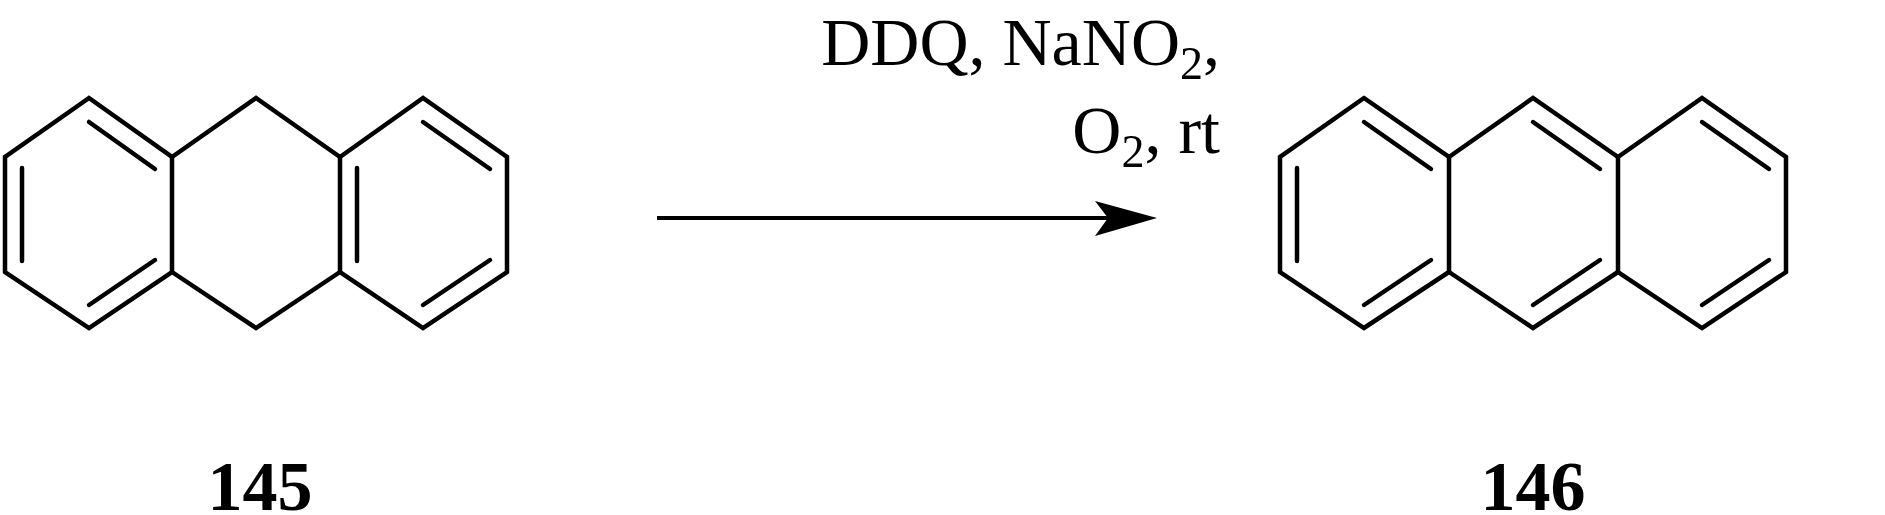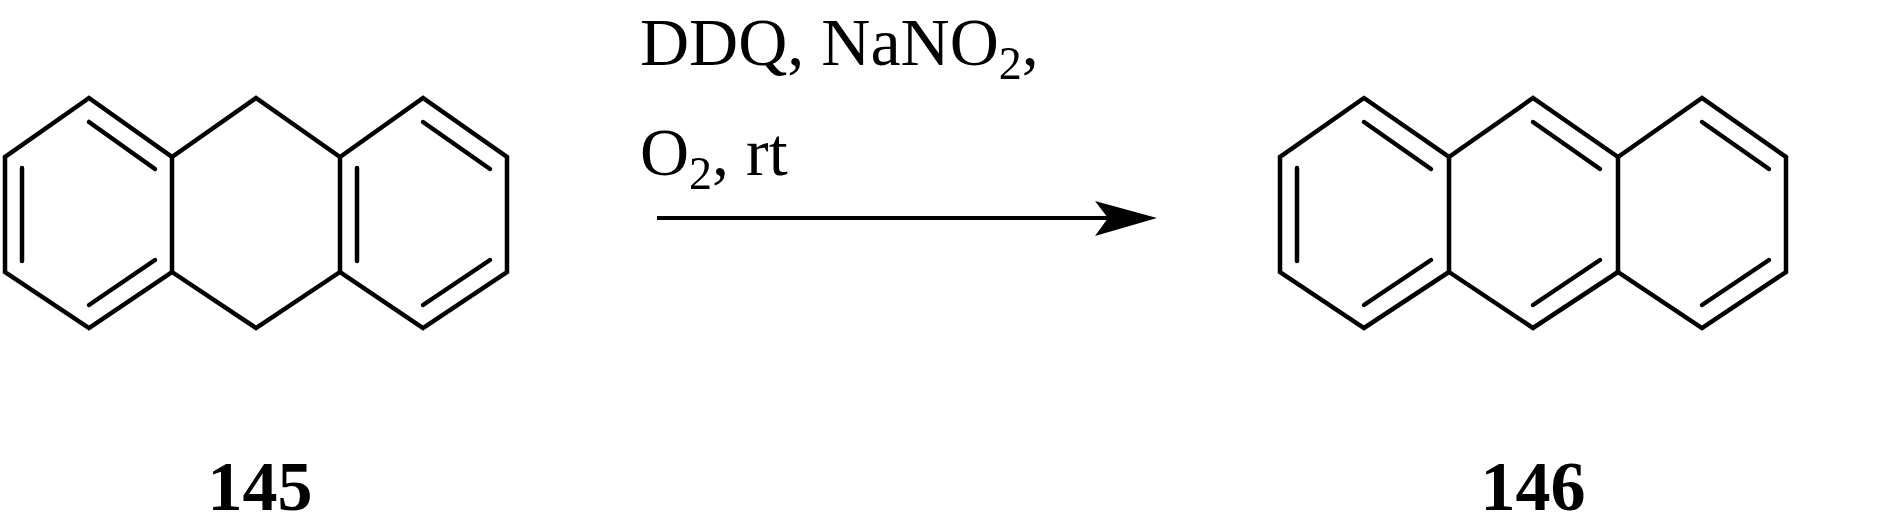--- a/index.html
+++ b/index.html
@@ -1,20 +1,20 @@
 <!DOCTYPE html>
 <html><head>
 <meta charset="utf-8">
 <style>
   html, body { margin: 0; padding: 0; background: #ffffff; }
   body { width: 1885px; height: 515px; position: relative; overflow: hidden; }
   svg { position: absolute; left: 0; top: 0; }
   .bond { stroke: #000; stroke-width: 4.5; stroke-linecap: round; stroke-linejoin: miter; fill: none; }
   .reagent {
-    position: absolute; left: 640px; width: 580px; text-align: left;
+    position: absolute; left: 640px; width: 580px; text-align: right;
     font-family: "Liberation Serif", "DejaVu Serif", serif;
     font-size: 68px; color: #000; line-height: 1; white-space: nowrap;
   }
   .reagent sub { font-size: 46px; vertical-align: -14px; line-height: 0; }
   .label {
     position: absolute; font-family: "Liberation Serif", "DejaVu Serif", serif;
     font-weight: bold; font-size: 70px; color: #000; text-align: center; width: 200px; line-height: 1;
   }
 </style>
 </head>
@@ -56,16 +56,16 @@
     <line class="bond" x1="1533" y1="305" x2="1600" y2="260"></line>
 
     <polyline class="bond" points="1618,157 1702,98 1786,157 1786,272 1702,328 1618,272 1618,157"></polyline>
     <line class="bond" x1="1702" y1="122" x2="1769" y2="169"></line>
     <line class="bond" x1="1702" y1="305" x2="1769" y2="260"></line>
   </g>
 </svg>
 
 <div class="reagent" style="top:8px;"><span>DDQ, NaNO</span><sub>2</sub><span>,</span></div>
 
-<div class="reagent" style="top:96px;margin-top:22px;"><span>O</span><sub>2</sub><span>, rt</span></div>
+<div class="reagent" style="top:96px;"><span>O</span><sub>2</sub><span>, rt</span></div>
 
 <div class="label" style="left:160px; top:452px;">145</div>
 <div class="label" style="left:1433px; top:452px;">146</div>
 
 </body></html>

